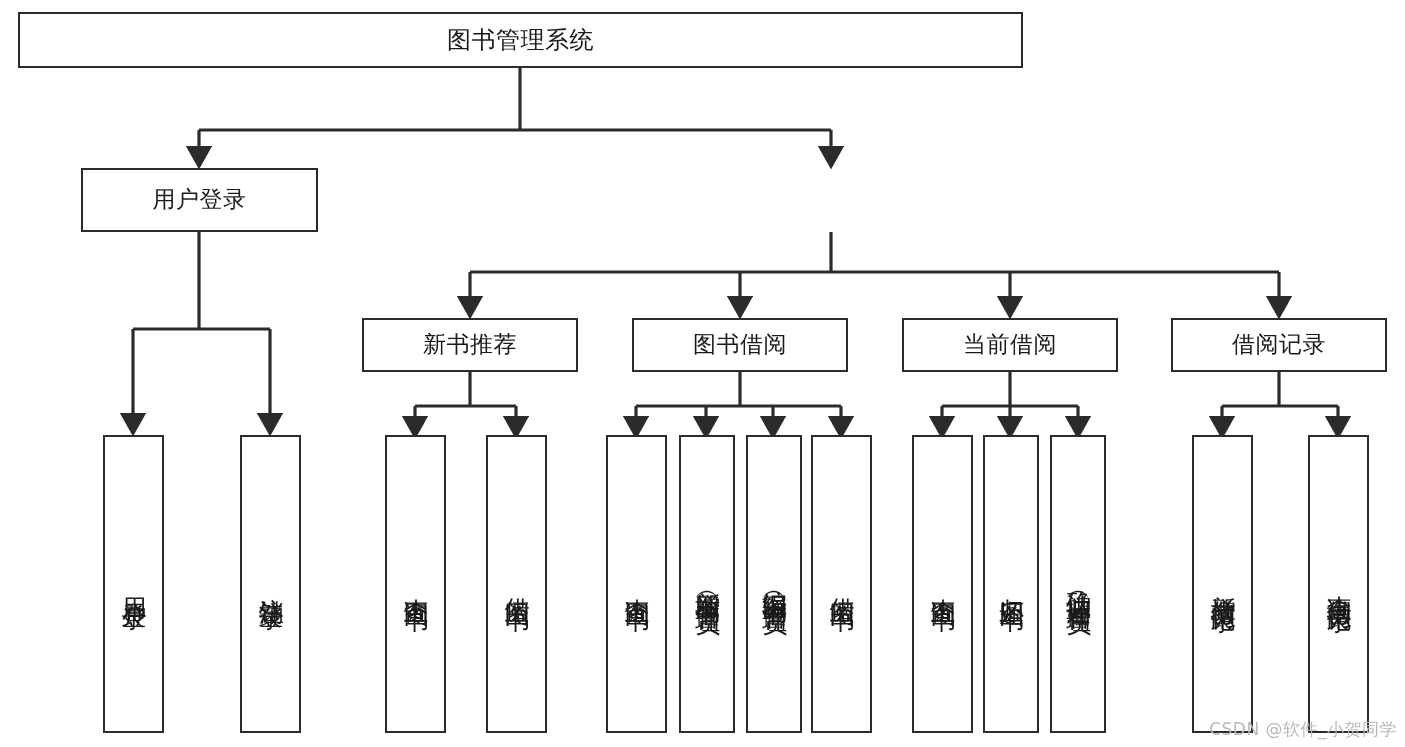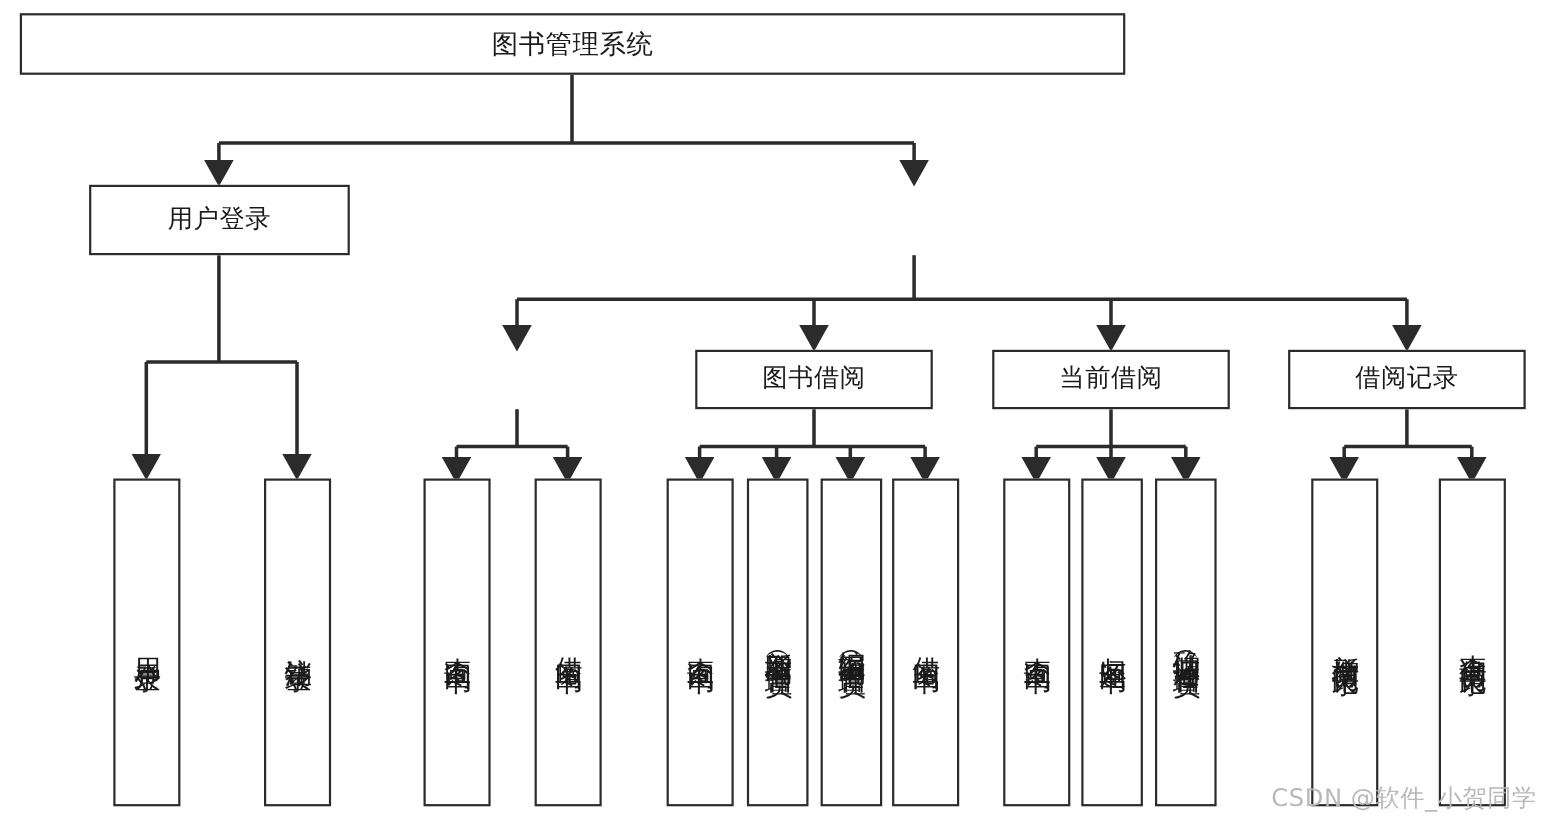--- a/index.html
+++ b/index.html
@@ -62,21 +62,21 @@
     font-size: 25px;
     line-height: 1.05;
     letter-spacing: 3px;
     white-space: nowrap;
     height: auto;
   }
   #watermark {
     position: absolute;
     right: 8px;
     bottom: 6px;
-    font-size: 22px;
+    font-size: 17px;
     color: #b9b9b9;
     letter-spacing: 0.5px;
     z-index: 5;
     white-space: nowrap;
   }
 </style>
 </head>
 <body>
 
 <div id="diagram-root">
@@ -133,20 +133,23 @@
 
   <div class="node horiz root" style="left:18px; top:12px; width:1005px; height:56px;">
     <span class="node-label">图书管理系统</span>
   </div>
 
   <div class="node horiz" style="left:81px; top:168px; width:237px; height:64px;">
     <span class="node-label">用户登录</span>
   </div>
 
 
+  <div class="node horiz" style="left:362px; top:318px; width:216px; height:54px;">
+    <span class="node-label">新书推荐</span>
+  </div>
 
   <div class="node horiz" style="left:632px; top:318px; width:216px; height:54px;justify-content:center;">
     <span class="node-label">图书借阅</span>
   </div>
 
   <div class="node horiz" style="left:1171px; top:318px; width:216px; height:54px;">
     <span class="node-label">借阅记录</span>
   </div>
 
   <div class="node horiz" style="left:902px; top:318px; width:216px; height:54px;">

